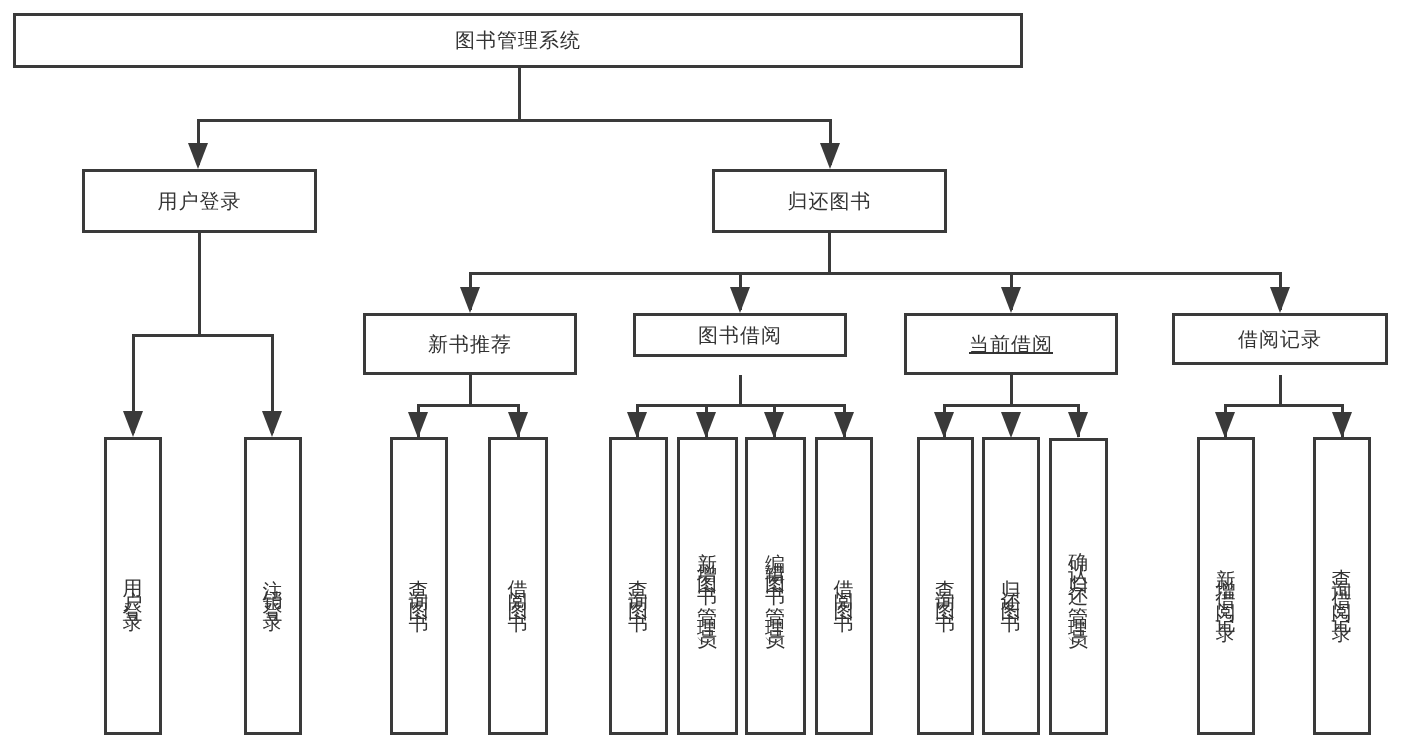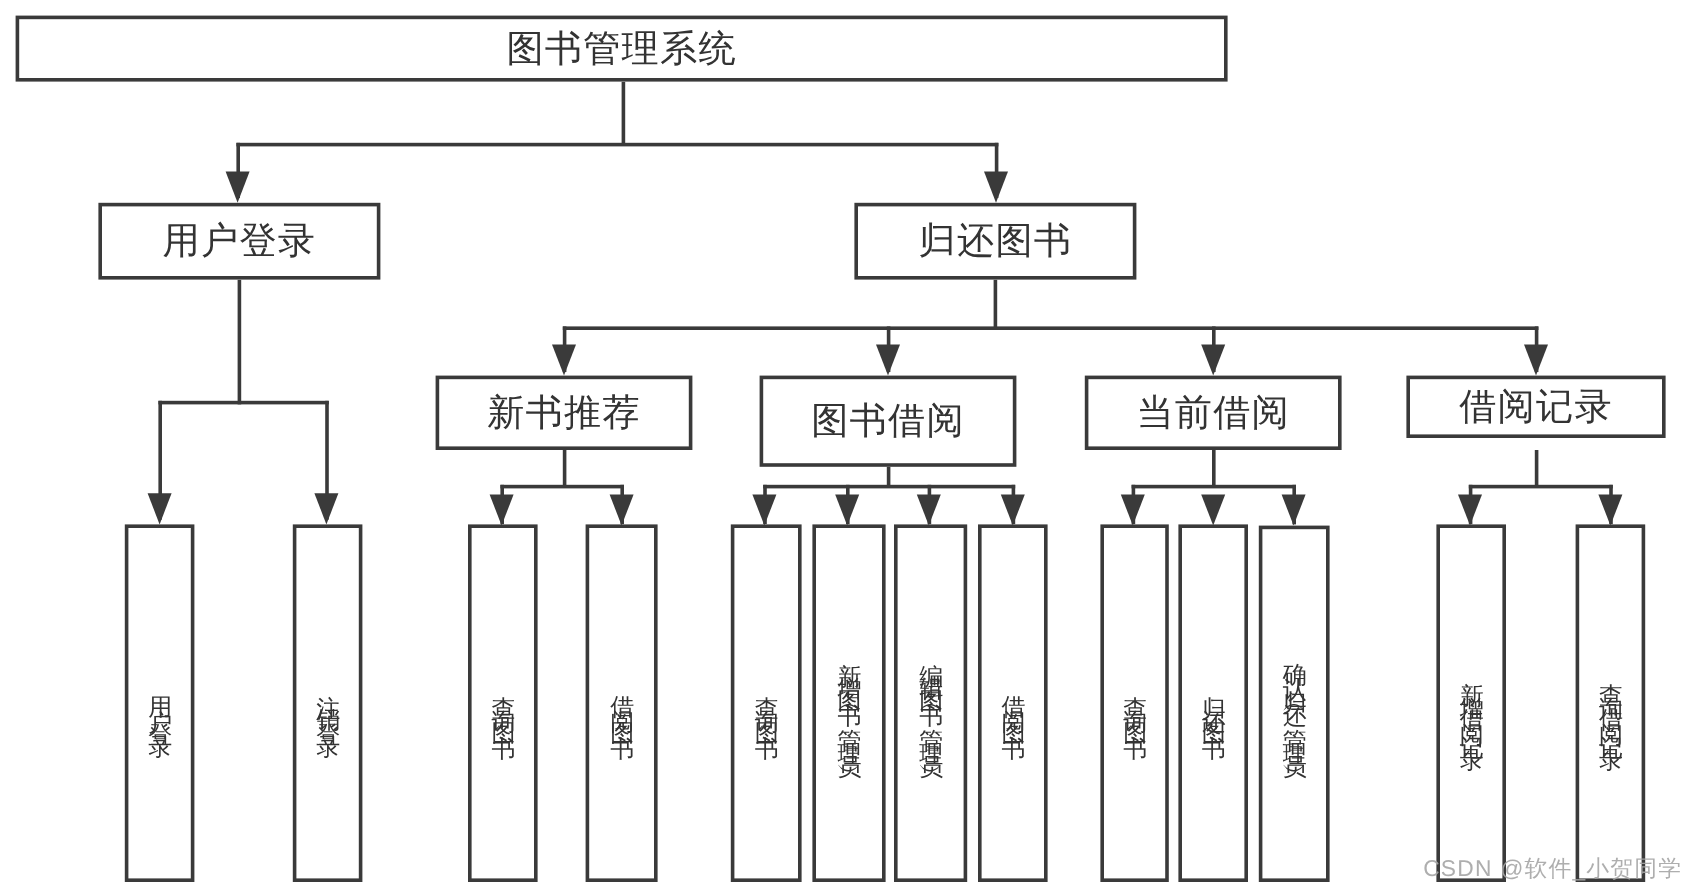--- a/index.html
+++ b/index.html
@@ -22,21 +22,21 @@
 
   
   .hbox {
     position: absolute;
     background: #fff;
     border: 3px solid var(--line);
     display: flex;
     align-items: center;
     justify-content: center;
     color: var(--text);
-    font-size: 31px;
+    font-size: 20px;
     letter-spacing: 1px;
     z-index: 2;
   }
 
   
   .vbox {
     position: absolute;
     background: #fff;
     border: 3px solid var(--line);
     display: flex;
@@ -117,24 +117,24 @@
   <div class="vline" style="left:1010px; top:272px; height:38px;"></div>
   <div class="vline" style="left:1279px; top:272px; height:38px;"></div>
   <div class="arr" style="left:460px; top:287px;"></div>
   <div class="arr" style="left:730px; top:287px;"></div>
   <div class="arr" style="left:1001px; top:287px;"></div>
   <div class="arr" style="left:1270px; top:287px;"></div>
 
   <div class="hbox" style="left:363px; top:313px; width:214px; height:62px;text-align:right;">
     <span>新书推荐</span>
   </div>
-  <div class="hbox" style="left:633px; top:313px; width:214px; height:76px;">
+  <div class="hbox" style="left:633px; top:313px; width:214px; height:44px;">
     <span>图书借阅</span>
   </div>
-  <div class="hbox" style="left:904px; top:313px; width:214px; height:62px;">
+  <div class="hbox" style="left:904px; top:313px; width:214px; height:62px;text-decoration:underline;">
     <span>当前借阅</span>
   </div>
   <div class="hbox" style="left:1172px; top:313px; width:216px; height:52px;">
     <span>借阅记录</span>
   </div>
 
   <div class="vline" style="left:469px; top:375px; height:31px;"></div>
   <div class="hline" style="left:417px; top:404px; width:103px;"></div>
   <div class="vline" style="left:417px; top:404px; height:33px;"></div>
   <div class="vline" style="left:517px; top:404px; height:33px;"></div>
@@ -204,15 +204,14 @@
     <span>确认归还（管理员）</span>
   </div>
 
   <div class="vbox" style="left:1197px; top:437px; width:58px; height:298px;">
     <span>新增借阅记录</span>
   </div>
   <div class="vbox" style="left:1313px; top:437px; width:58px; height:298px;">
     <span>查询借阅记录</span>
   </div>
 
-  <div class="watermark">CSDN @软件_小贺同学</div>
 
 </div>
 
 </body></html>

